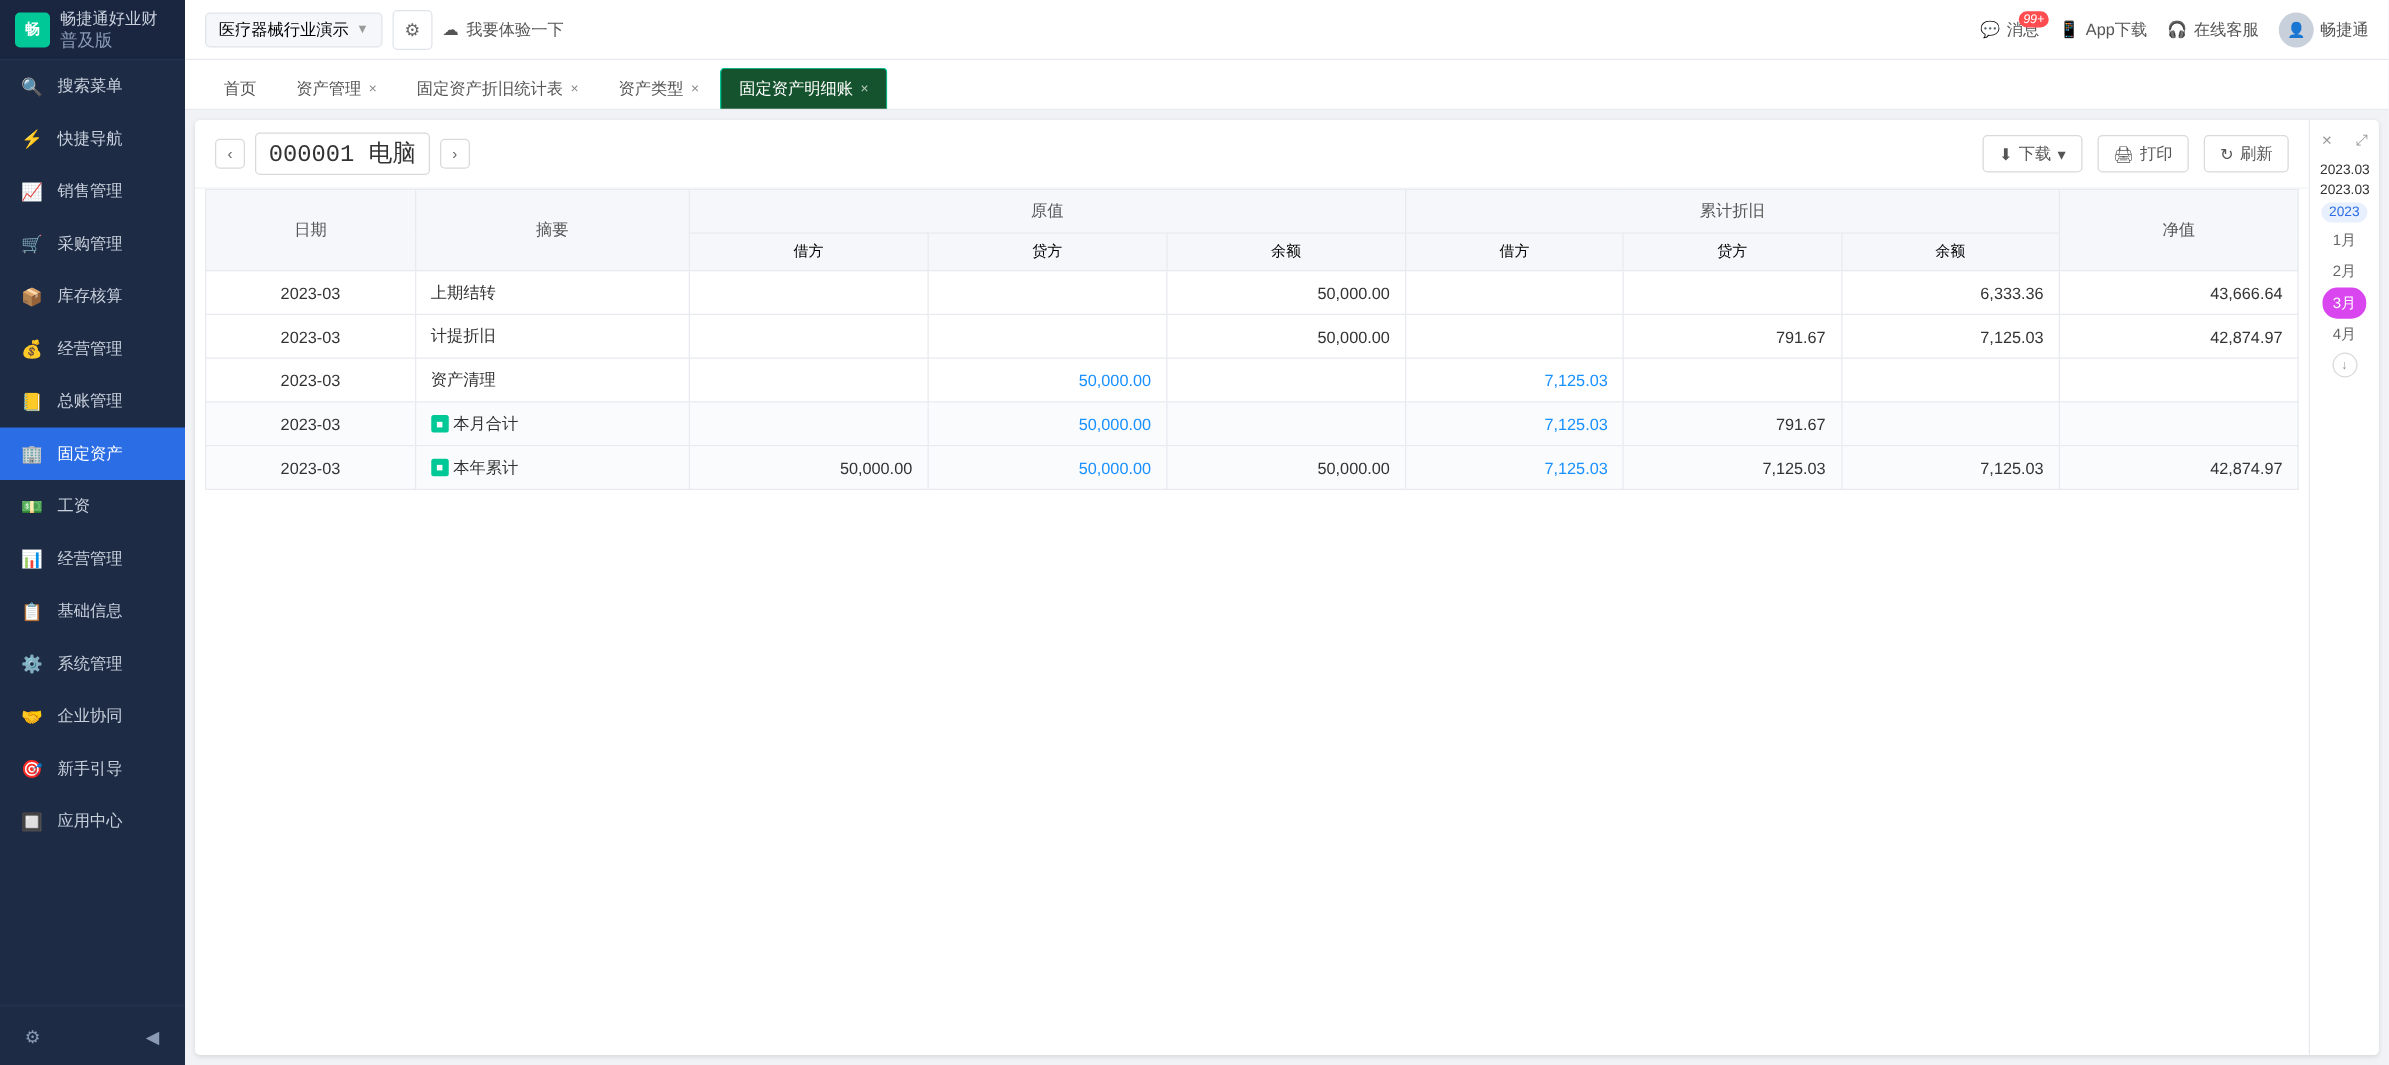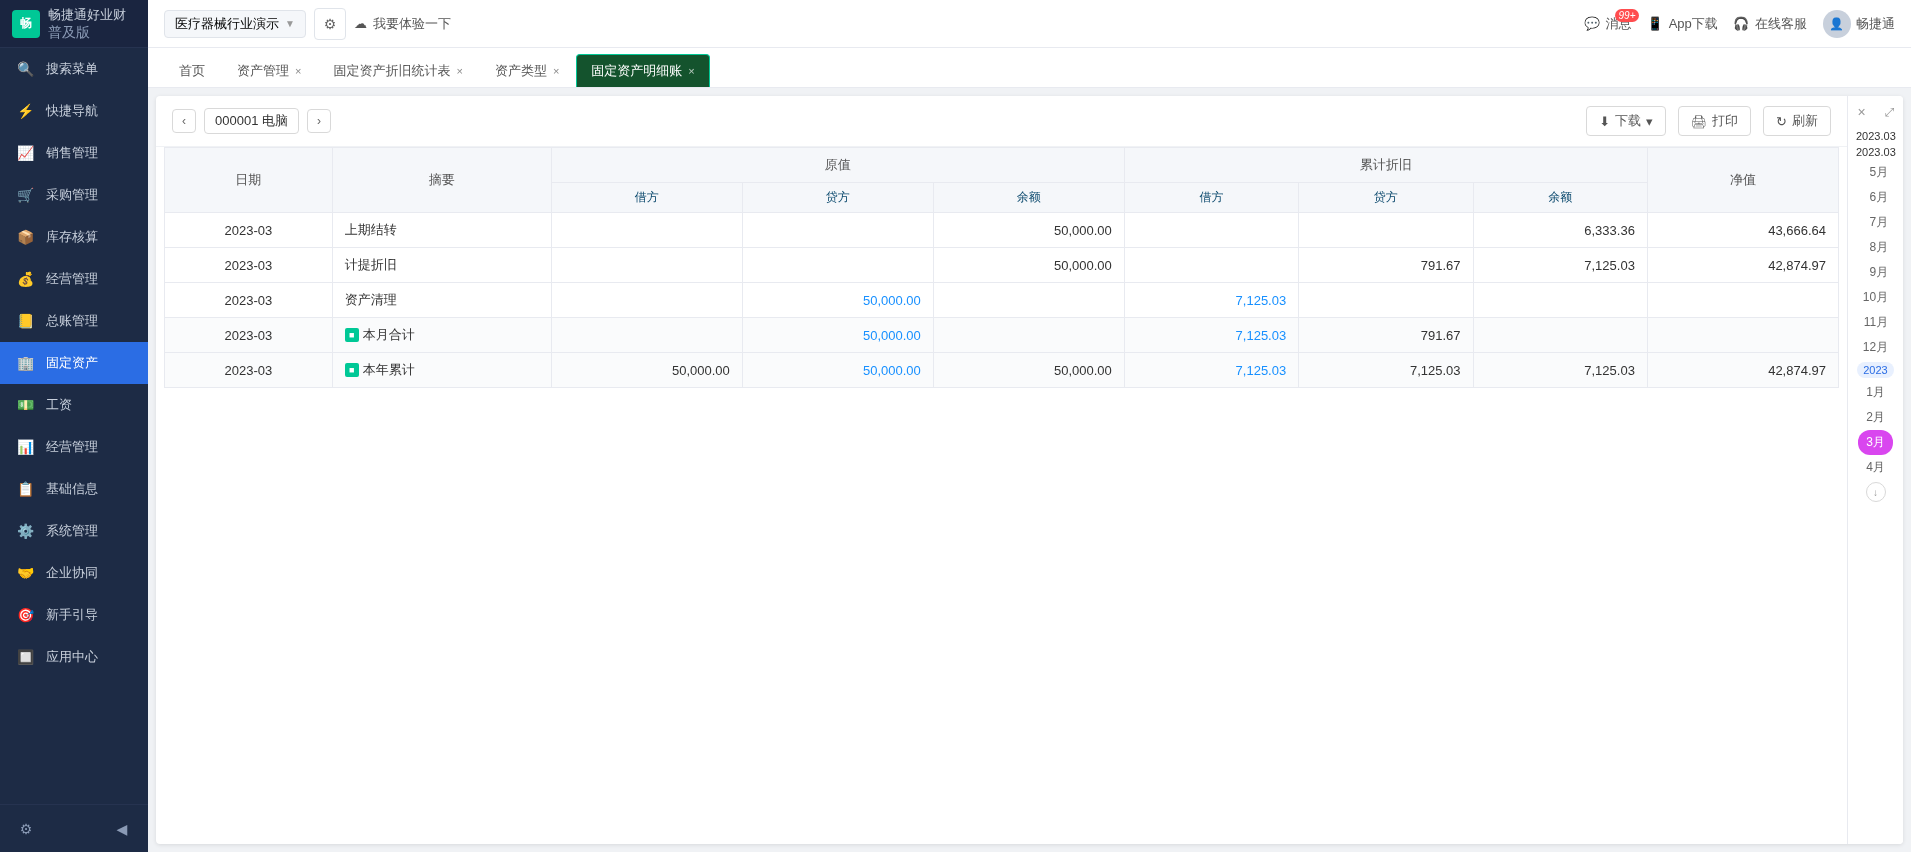--- a/index.html
+++ b/index.html
@@ -245,23 +245,24 @@
       justify-content: center;
       cursor: pointer;
       color: #666;
       font-size: 12px;
       background: #fff;
     }
     .asset-code-badge {
       border: 1px solid #d9d9d9;
       border-radius: 4px;
       padding: 3px 10px;
-      font-size: 13px;
+      font-size: 19px;
       color: #333;
       background: #fff;
+      font-family: Liberation Mono, monospace;
     }
     .detail-toolbar-right { display: flex; align-items: center; gap: 12px; }
     .toolbar-btn {
       display: flex;
       align-items: center;
       gap: 5px;
       padding: 5px 12px;
       border: 1px solid #d9d9d9;
       border-radius: 4px;
       cursor: pointer;
@@ -287,21 +288,21 @@
       padding: 8px 12px;
       text-align: center;
       color: #555;
       font-weight: 500;
     }
     .table-sub-row th {
       background: #f5f7fa;
       border: 1px solid #e8eaf0;
       padding: 6px 12px;
       text-align: center;
-      color: #0c4a6e;
+      color: #000000;
       font-weight: normal;
       font-size: 12px;
     }
     table td {
       border: 1px solid #e8eaf0;
       padding: 8px 12px;
       color: #333;
       text-align: right;
     }
     table td:first-child { text-align: center; }
@@ -660,30 +661,20 @@
       </div>
     </div>
 
     <div class="timeline-panel">
       <div class="timeline-header-row">
         <div class="timeline-close-btn">×</div>
         <div class="timeline-expand-btn">⤢</div>
       </div>
       <div class="timeline-year-label">2023.03</div>
       <div class="timeline-year-label">2023.03</div>
-      <div id="timeline-months-before">
-          <div class="timeline-month">5月</div>
-          <div class="timeline-month">6月</div>
-          <div class="timeline-month">7月</div>
-          <div class="timeline-month">8月</div>
-          <div class="timeline-month">9月</div>
-          <div class="timeline-month">10月</div>
-          <div class="timeline-month">11月</div>
-          <div class="timeline-month">12月</div>
-        </div>
       <div class="timeline-section-year">2023</div>
       <div id="timeline-months-current">
           <div class="timeline-month">1月</div>
           <div class="timeline-month">2月</div>
           <div class="timeline-month active-month">3月</div>
           <div class="timeline-month">4月</div>
         </div>
       <div class="timeline-arrow-btn">↓</div>
     </div>
   </div>

